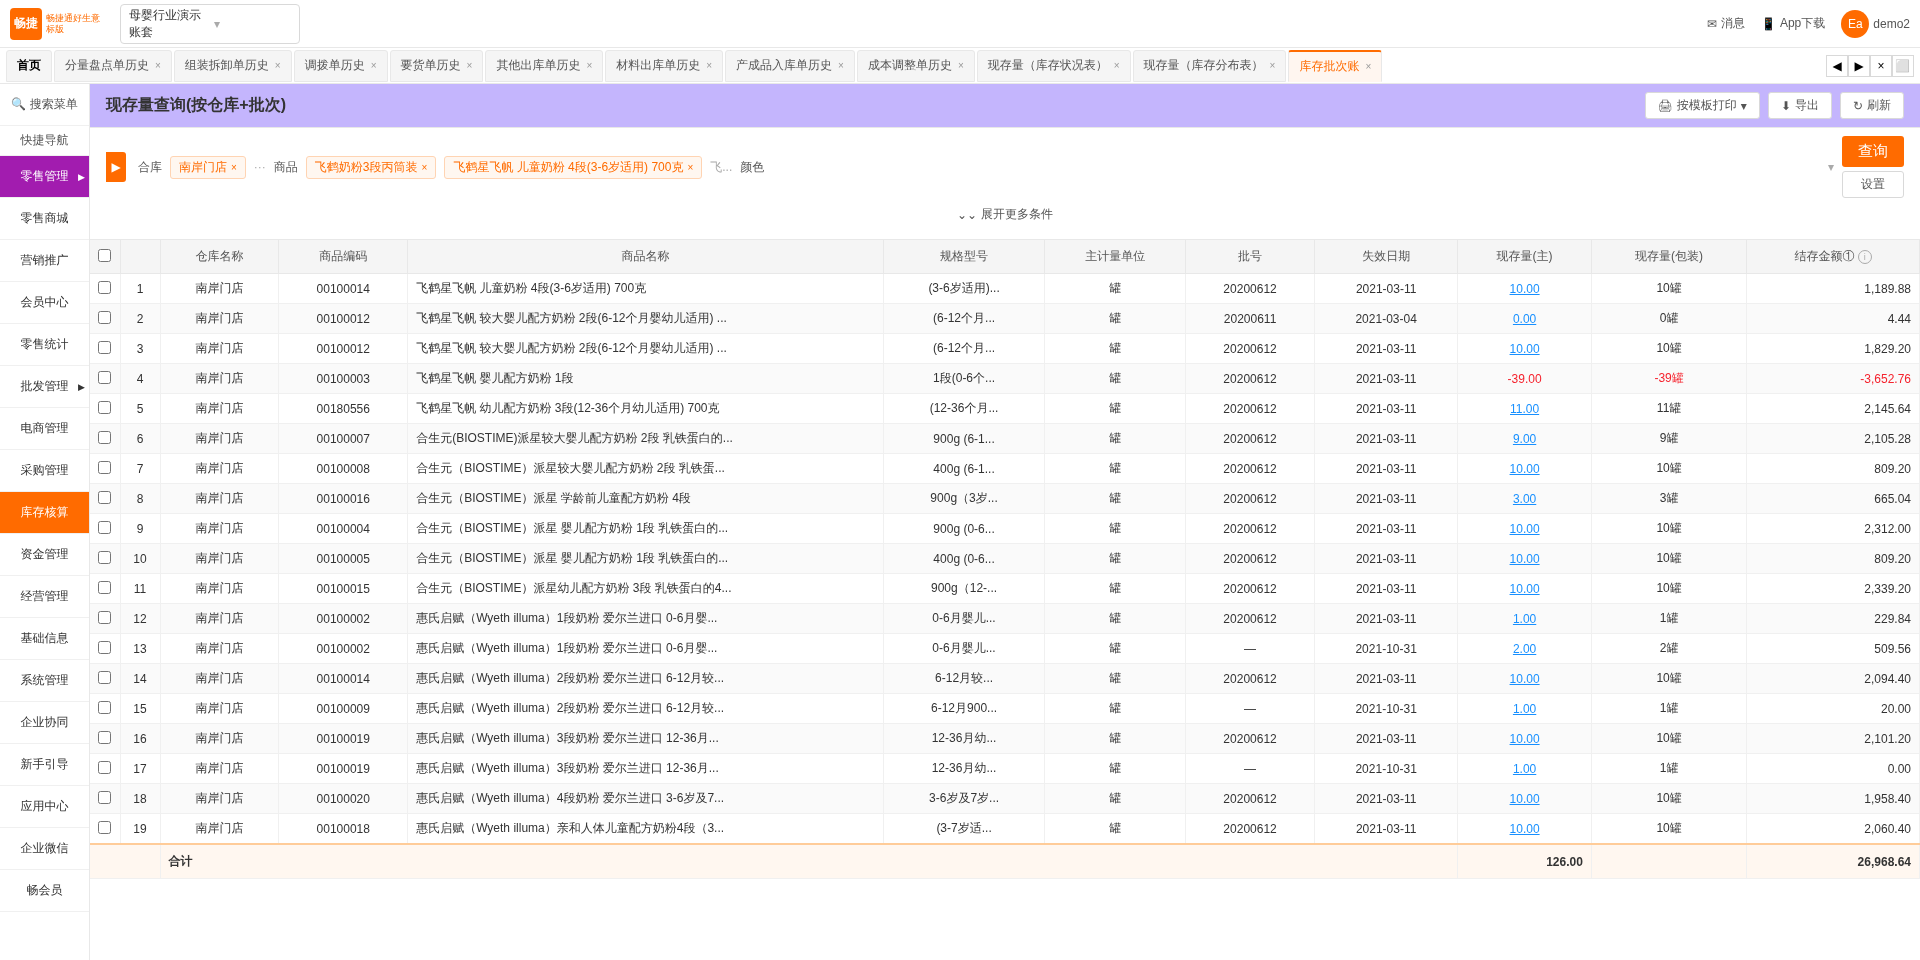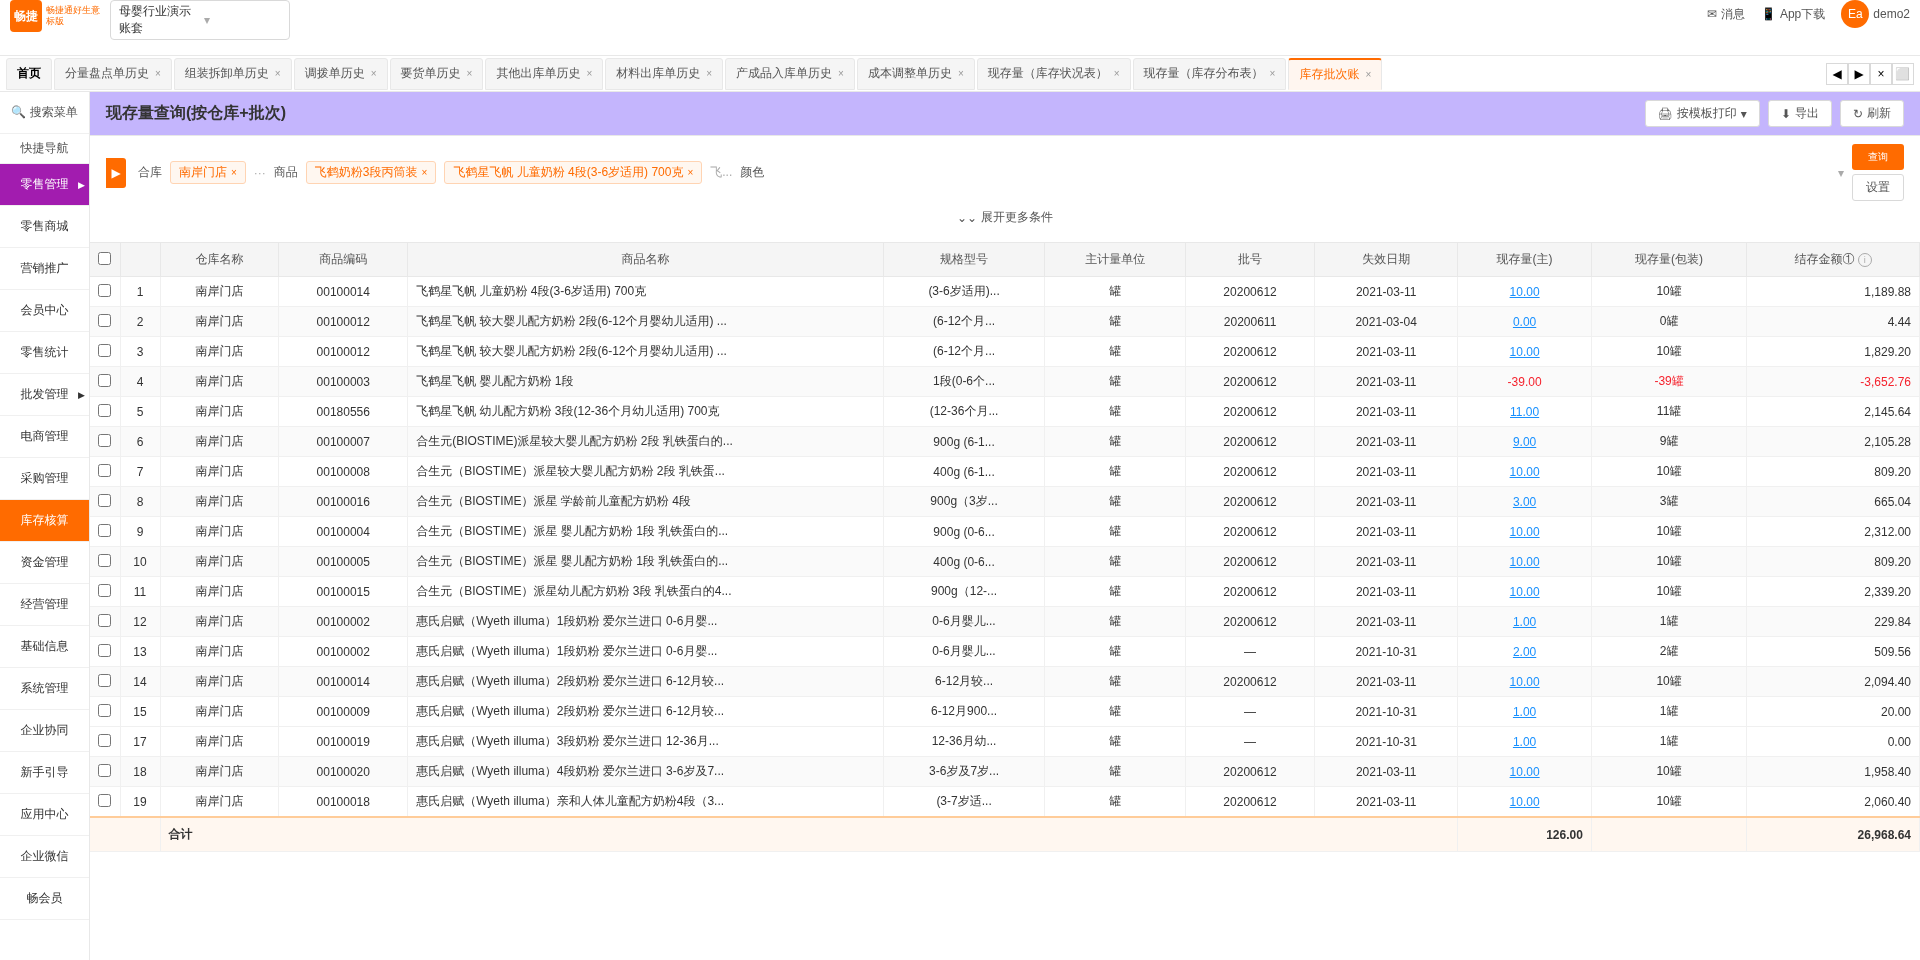--- a/index.html
+++ b/index.html
@@ -1,19 +1,19 @@
 <!DOCTYPE html>
 <html><head>
   <meta charset="utf-8">
   <style>
     * { box-sizing: border-box; margin: 0; padding: 0; font-family: 'Microsoft YaHei', Arial, sans-serif; font-size: 12px; }
     body { background: #f0f2f5; width: 1920px; min-height: 960px; overflow-x: hidden; }
 
     
-    .top-bar { display: flex; align-items: flex-start; background: #fff; height: 56px; border-bottom: 1px solid #e8e8e8; padding: 0 10px; }
+    .top-bar { display: flex; align-items: center; background: #fff; height: 48px; border-bottom: 1px solid #e8e8e8; padding: 0 10px; gap: 10px; }
     .logo { display: flex; align-items: center; width: 90px; min-width: 90px; }
     .logo-icon { width: 32px; height: 32px; background: #ff6b00; border-radius: 4px; display: flex; align-items: center; justify-content: center; color: #fff; font-size: 10px; font-weight: bold; }
     .logo-text { color: #ff6b00; font-size: 10px; margin-left: 4px; line-height: 1.2; }
     .company-selector { display: flex; align-items: center; border: 1px solid #d9d9d9; border-radius: 4px; padding: 2px 8px; margin-left: 10px; cursor: pointer; min-width: 180px; color: #333; }
     .company-selector span { flex: 1; }
     .top-right { margin-left: auto; display: flex; align-items: center; gap: 16px; }
     .top-icon { display: flex; align-items: center; gap: 4px; color: #555; cursor: pointer; }
     .avatar { width: 28px; height: 28px; border-radius: 50%; background: #ff6b00; display: flex; align-items: center; justify-content: center; color: #fff; font-size: 11px; }
 
     
@@ -67,21 +67,21 @@
     .td-red { color: #f5222d; }
     .td-number { text-align: right; }
     .row-even { background: #fafafa; }
     .summary-row { background: #fff7f0; font-weight: bold; }
     .summary-row td { padding: 8px; border-top: 2px solid #ffcc99; }
     .checkbox-col { width: 30px; }
     .index-col { width: 40px; }
 
     .orange-arrow-btn { width: 20px; height: 30px; background: #ff6b00; display: flex; align-items: center; justify-content: center; color: #fff; cursor: pointer; border-radius: 0 3px 3px 0; margin-right: 4px; }
     
-    .query-btn { background: #ff6b00; color: #fff; border: none; padding: 6px 16px; border-radius: 3px; cursor: pointer; font-size: 10px; }
+    .query-btn { background: #ff6b00; color: #fff; border: none; padding: 6px 16px; border-radius: 3px; cursor: pointer; font-size: 15px; }
     .setting-btn { background: #fff; color: #555; border: 1px solid #d9d9d9; padding: 4px 8px; border-radius: 3px; cursor: pointer; }
     .action-group { display: flex; flex-direction: column; gap: 4px; }
 
     .info-icon { display: inline-flex; align-items: center; justify-content: center; width: 14px; height: 14px; border-radius: 50%; border: 1px solid #aaa; color: #aaa; font-size: 9px; cursor: pointer; vertical-align: middle; }
   </style>
 </head>
 <body>
 
 <div class="top-bar">
   <div class="logo">
@@ -524,20 +524,34 @@
       <td>00100009</td>
       <td class="td-left" style="max-width:260px;overflow:hidden;text-overflow:ellipsis;white-space:nowrap;">惠氏启赋（Wyeth illuma）2段奶粉 爱尔兰进口 6-12月较...</td>
       <td>6-12月900...</td>
       <td>罐</td>
       <td>—</td>
       <td>2021-10-31</td>
       <td class=" td-link">1.00</td>
       <td class="">1罐</td>
       <td class=" td-number">20.00</td>
     </tr>
+            <tr class="row-even">
+      <td class="checkbox-col"><input type="checkbox" style=""></td>
+      <td class="index-col">16</td>
+      <td>南岸门店</td>
+      <td>00100019</td>
+      <td class="td-left" style="max-width:260px;overflow:hidden;text-overflow:ellipsis;white-space:nowrap;">惠氏启赋（Wyeth illuma）3段奶粉 爱尔兰进口 12-36月...</td>
+      <td>12-36月幼...</td>
+      <td>罐</td>
+      <td>20200612</td>
+      <td>2021-03-11</td>
+      <td class=" td-link">10.00</td>
+      <td class="">10罐</td>
+      <td class=" td-number">2,101.20</td>
+    </tr>
             <tr>
       <td class="checkbox-col"><input type="checkbox" style=""></td>
       <td class="index-col">17</td>
       <td>南岸门店</td>
       <td>00100019</td>
       <td class="td-left" style="max-width:260px;overflow:hidden;text-overflow:ellipsis;white-space:nowrap;">惠氏启赋（Wyeth illuma）3段奶粉 爱尔兰进口 12-36月...</td>
       <td>12-36月幼...</td>
       <td>罐</td>
       <td>—</td>
       <td>2021-10-31</td>

